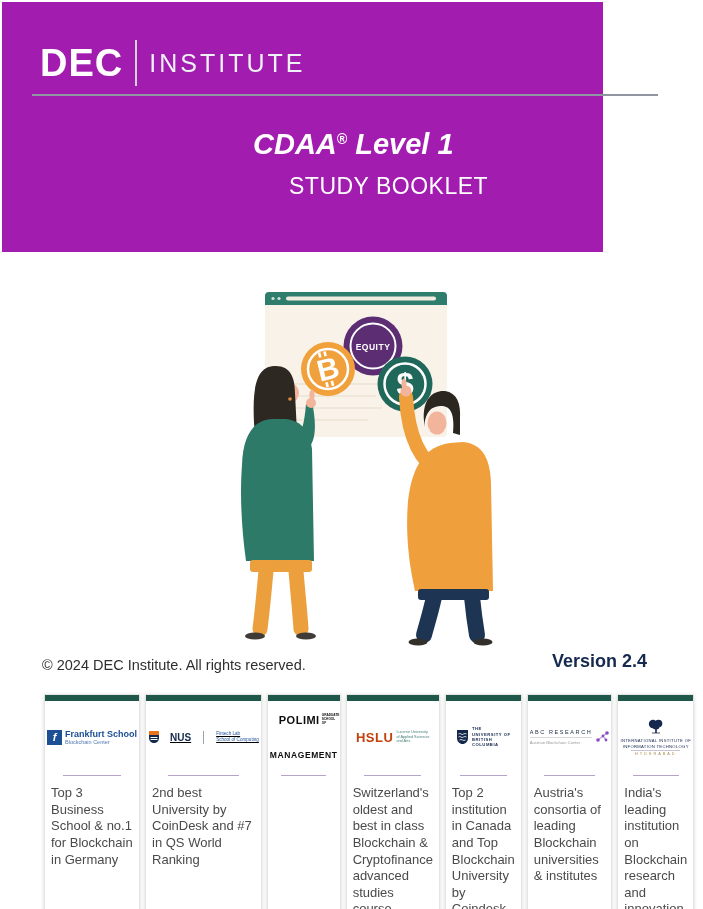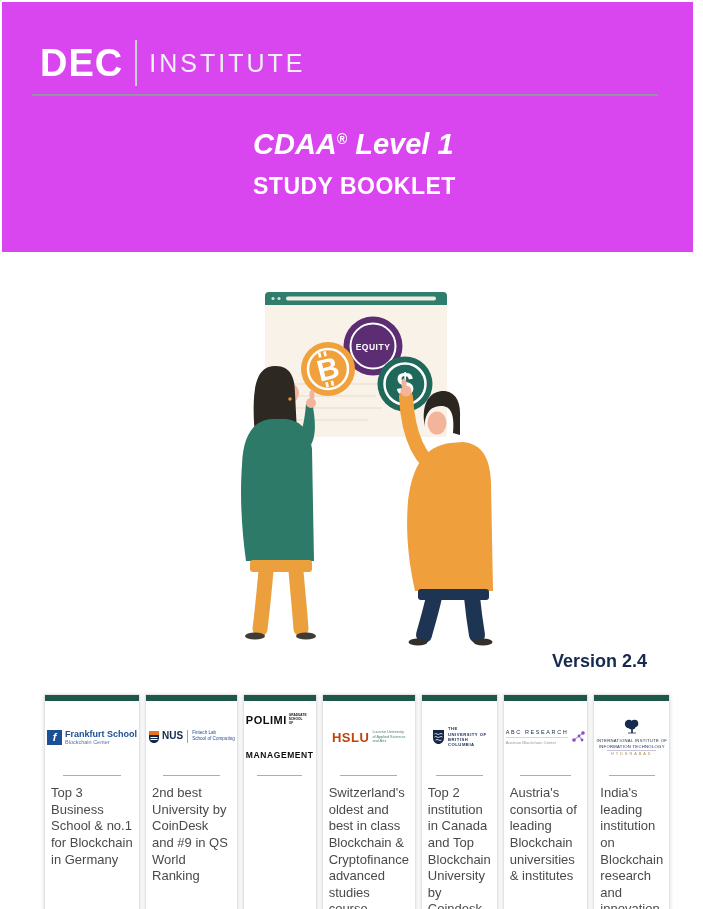--- a/index.html
+++ b/index.html
@@ -4,31 +4,31 @@
 <style>
   * { margin:0; padding:0; box-sizing:border-box; }
   html,body { background:#ffffff; }
   .page {
     position:relative; width:703px; height:909px; background:#ffffff;
     font-family:"Liberation Sans", sans-serif; overflow:hidden;
     outline:1px solid #e2e2e2; margin:0 auto;
   }
 
   
-  .header { position:absolute; left:2px; top:2px; width:691px; height:250px; background:#d946ef; }
+  .header { position:absolute; left:2px; top:2px; width:601px; height:250px; background:#a21caf; }
   .brand { position:absolute; left:38px; top:38px; display:flex; align-items:center; color:#fff; }
   .brand-dec { font-size:38px; font-weight:bold; letter-spacing:1px; line-height:1; }
   .brand-bar { width:2px; height:46px; background:#ced3da; margin:0 12px 0 12px; }
   .brand-suffix { font-size:25px; font-weight:300; letter-spacing:3px; color:#eef1f5;text-align:right; }
   .brand-rule { position:absolute; left:30px; top:92px; width:626px; height:2px; background:#8f96a1; }
 
   .title-group { position:absolute; left:251px; top:120px; color:#ffffff; }
   .cover-title { font-size:29px; font-weight:bold; line-height:34px; white-space:nowrap;font-style:italic; }
   .reg-mark { font-size:14px; vertical-align:10px; font-weight:bold; }
-  .cover-subtitle { margin-top:12px; font-size:23px; font-weight:700; letter-spacing:0.5px; white-space:nowrap; }
+  .cover-subtitle { margin-top:12px; font-size:23px; font-weight:400; letter-spacing:0.5px; white-space:nowrap;margin-left:36px; }
 
   
   .illustration { position:absolute; left:210px; top:283px; }
 
   
   .copyright { position:absolute; left:42px; top:657px; font-size:14.5px; color:#2f2f2f; }
   .version { position:absolute; right:56px; top:651px; font-size:18px; font-weight:bold; color:#16294e; }
 
   
   .partners { position:absolute; left:44px; top:694px; width:624px; height:181px;
@@ -41,28 +41,28 @@
   .card-text { font-size:13px; line-height:1.28; color:#4a4a4a; padding:0 6px; }
 
   
   .logo-fs { display:flex; align-items:center; gap:3px; }
   .fs-mark { width:15px; height:15px; background:#1d4f94; color:#fff; font-style:italic; font-weight:bold;
     font-size:11px; display:flex; align-items:center; justify-content:center; flex:0 0 auto; }
   .fs-l1 { font-size:9px; font-weight:bold; color:#1d4f94; white-space:nowrap; }
   .fs-l2 { font-size:5.5px; color:#5377ad; white-space:nowrap; }
 
   
-  .logo-nus { display:flex; gap:2px; }
+  .logo-nus { display:flex; align-items:center; gap:10px;text-decoration:underline; }
   .nus-name { font-size:10px; font-weight:bold; color:#12284d; }
   .nus-sep { width:1px; height:13px; background:#9aa3b0; margin:0 2px; }
   .nus-l { font-size:4.6px; color:#1d4f94; white-space:nowrap; line-height:1.3; }
 
   
   .logo-polimi { text-align:center; color:#0d0d0d; }
-  .polimi-row { display:flex; align-items:flex-end; justify-content:flex-start; gap:2px; }
+  .polimi-row { display:flex; align-items:flex-end; justify-content:flex-end; gap:2px; }
   .polimi-name { font-size:11px; font-weight:bold; letter-spacing:0.5px; }
   .polimi-sub { font-size:3.2px; width:16px; text-align:left; line-height:1.2; font-weight:bold; }
   .polimi-l2 { font-size:8.5px; font-weight:bold; letter-spacing:0.6px;margin-top:24px; }
 
   
   .logo-hslu { display:flex; align-items:center; gap:3px; }
   .hslu-name { font-size:13px; font-weight:bold; color:#c2410c; letter-spacing:0.5px; }
   .hslu-l { font-size:3.8px; color:#47837a; line-height:1.25; white-space:nowrap; }
 
   
@@ -162,20 +162,21 @@
       <path d="M214,138 C212,115 224,107 235,108 C247,110 251,120 250,136 L250,152 L243,150 C245,130 240,122 230,123 C221,124 216,128 214,144 Z" fill="#2c2620"></path>
       <path d="M198,218 C202,182 216,163 240,160 L253,159 C273,161 280,176 281,200 L283,308 L205,308 C197,272 196,244 198,218 Z" fill="#ef9f3b"></path>
       <rect x="208" y="306" width="71" height="11" rx="3" fill="#1d3553"></rect>
       <path d="M224,314 C220,332 216,344 214,352" stroke="#1d3553" stroke-width="16" stroke-linecap="round" fill="none"></path>
       <path d="M262,314 C264,334 266,346 267,352" stroke="#1d3553" stroke-width="16" stroke-linecap="round" fill="none"></path>
       <ellipse cx="208" cy="359" rx="9.5" ry="3.6" fill="#332f2b"></ellipse>
       <ellipse cx="273" cy="359" rx="9.5" ry="3.6" fill="#332f2b"></ellipse>
     </g>
   </svg>
 
+  <div class="copyright">© 2024 DEC Institute. All rights reserved.</div>
   <div class="version">Version 2.4</div>
 
   <div class="partners">
 
     <div class="card">
       <div class="card-bar"></div>
       <div class="logo-zone">
         <div class="logo-fs">
           <div class="fs-mark">f</div>
           <div>
@@ -200,21 +201,21 @@
           </svg>
           <span class="nus-name">NUS</span>
           <span class="nus-sep"></span>
           <span>
             <div class="nus-l">Fintech Lab</div>
             <div class="nus-l">School of Computing</div>
           </span>
         </div>
       </div>
       <div class="card-divider"></div>
-      <div class="card-text">2nd best University by CoinDesk and #9 in QS World Ranking</div>
+      <div class="card-text">2nd best University by CoinDesk and #7 in QS World Ranking</div>
     </div>
 
     <div class="card">
       <div class="card-bar"></div>
       <div class="logo-zone">
         <div class="logo-polimi">
           <div class="polimi-row">
             <span class="polimi-name">POLIMI</span>
             <span class="polimi-sub">GRADUATE SCHOOL OF</span>
           </div>

